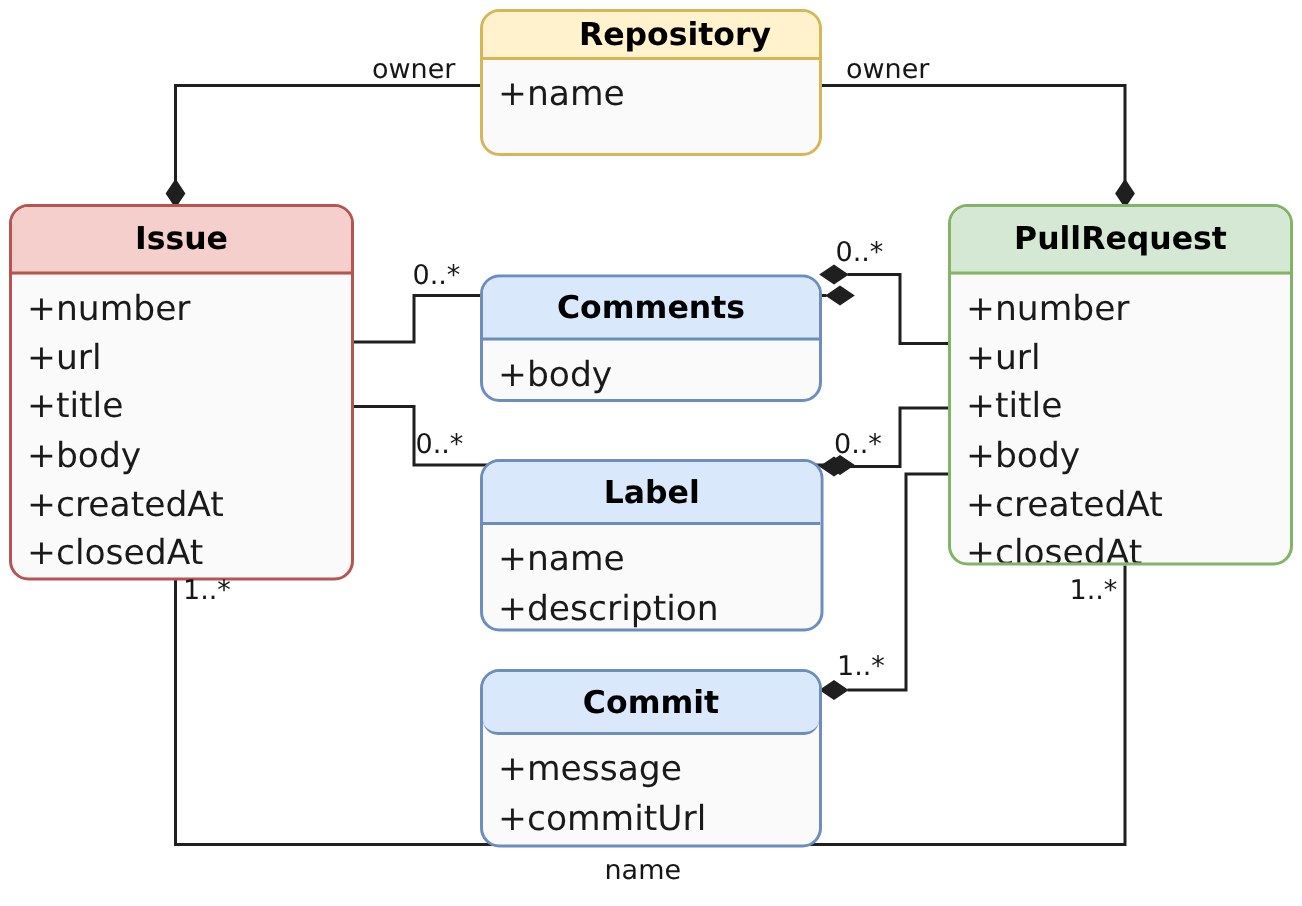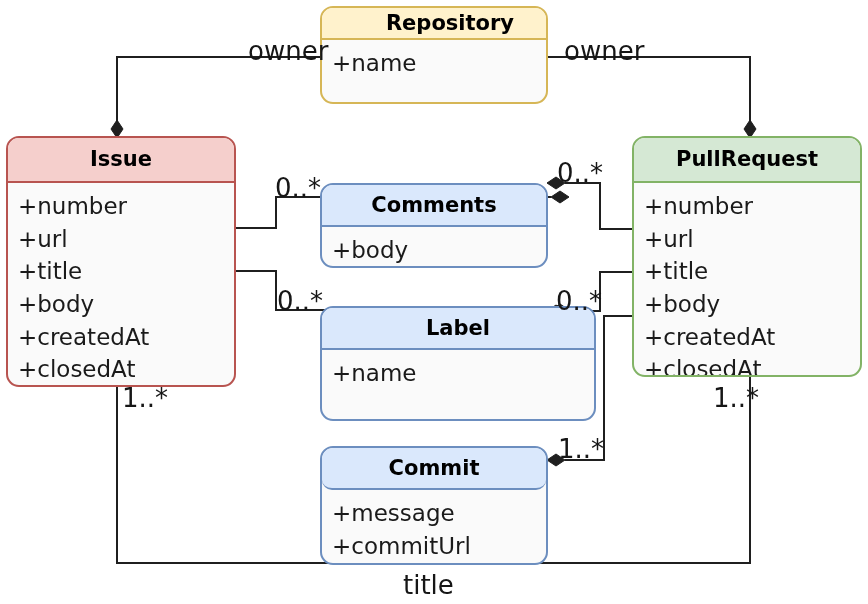--- a/index.html
+++ b/index.html
@@ -72,21 +72,21 @@
   }
   #edges polygon.diamond {
     fill: #1f1f1f;
     stroke: #1f1f1f;
     stroke-width: 1;
   }
 
   
   .edge-label {
     position: absolute;
-    font-size: 26px;
+    font-size: 18px;
     color: #161616;
     background: transparent;
     white-space: nowrap;
     line-height: 1;
   }
 </style>
 </head>
 <body>
 
 <div id="canvas">
@@ -156,26 +156,27 @@
 
   <div class="uml-class c-blue" style="left:320px; top:136px; width:228px; height:85px;">
     <div class="uml-header" style="height:42px;">
       <span>Comments</span>
     </div>
     <div class="uml-body">
       <span class="uml-attr">+body</span>
     </div>
   </div>
 
-  <div class="uml-class c-blue" style="left:320px; top:259px; width:276px; height:115px;">
+  <div class="uml-class c-blue" style="left:320px; top:259px; width:229px; height:115px;">
     <div class="uml-header" style="height:42px;">
       <span>Label</span>
     </div>
     <div class="uml-body">
       <span class="uml-attr">+name</span>
+      <span class="uml-attr">+description</span>
     </div>
   </div>
 
   <div class="uml-class c-blue" style="left:320px; top:399px; width:228px; height:119px;">
     <div class="uml-header" style="height:42px;border-radius:10px;">
       <span>Commit</span>
     </div>
     <div class="uml-body">
       <span class="uml-attr">+message</span>
       <span class="uml-attr">+commitUrl</span>
@@ -193,15 +194,15 @@
   <div class="edge-label" style="left:277px; top:288px;">0..*</div>
 
   <div class="edge-label" style="left:556px; top:288px;">0..*</div>
 
   <div class="edge-label" style="left:558px; top:436px;">1..*</div>
 
   <div class="edge-label" style="left:122px; top:385px;">1..*</div>
 
   <div class="edge-label" style="left:713px; top:385px;">1..*</div>
 
-  <div class="edge-label" style="left:403px; top:572px;">title</div>
+  <div class="edge-label" style="left:403px; top:572px;">name</div>
 
 </div>
 
 </body></html>

